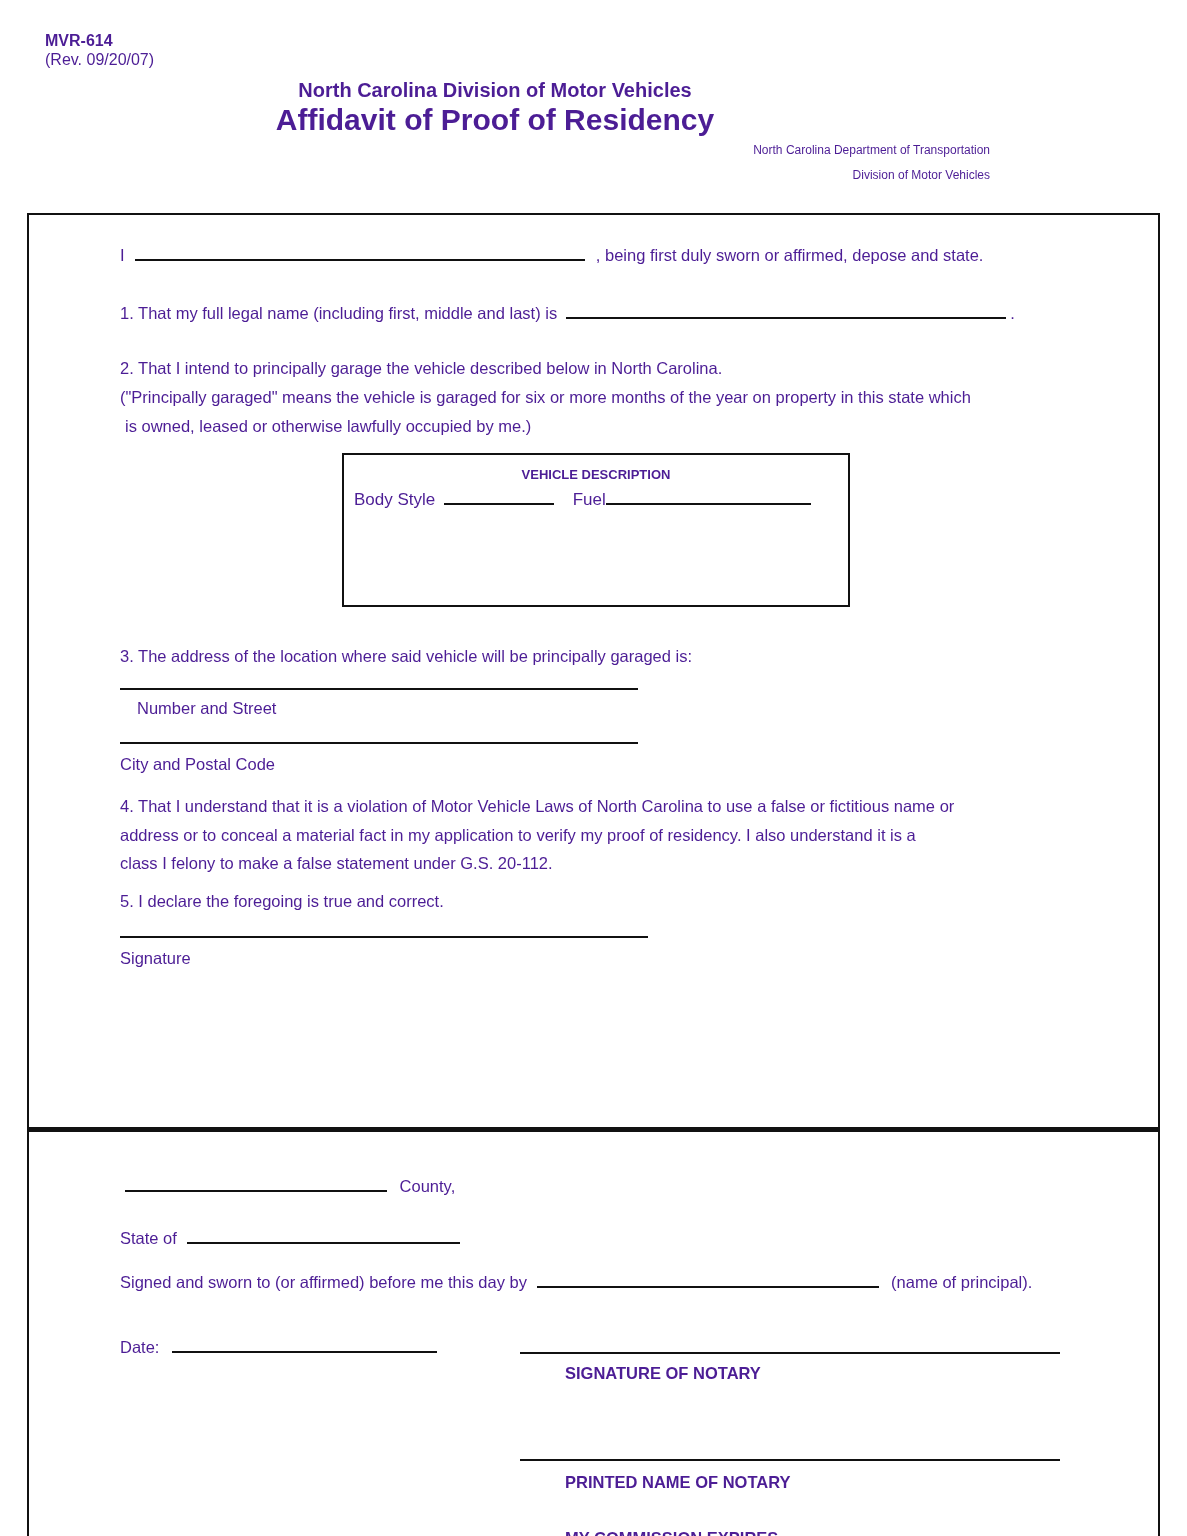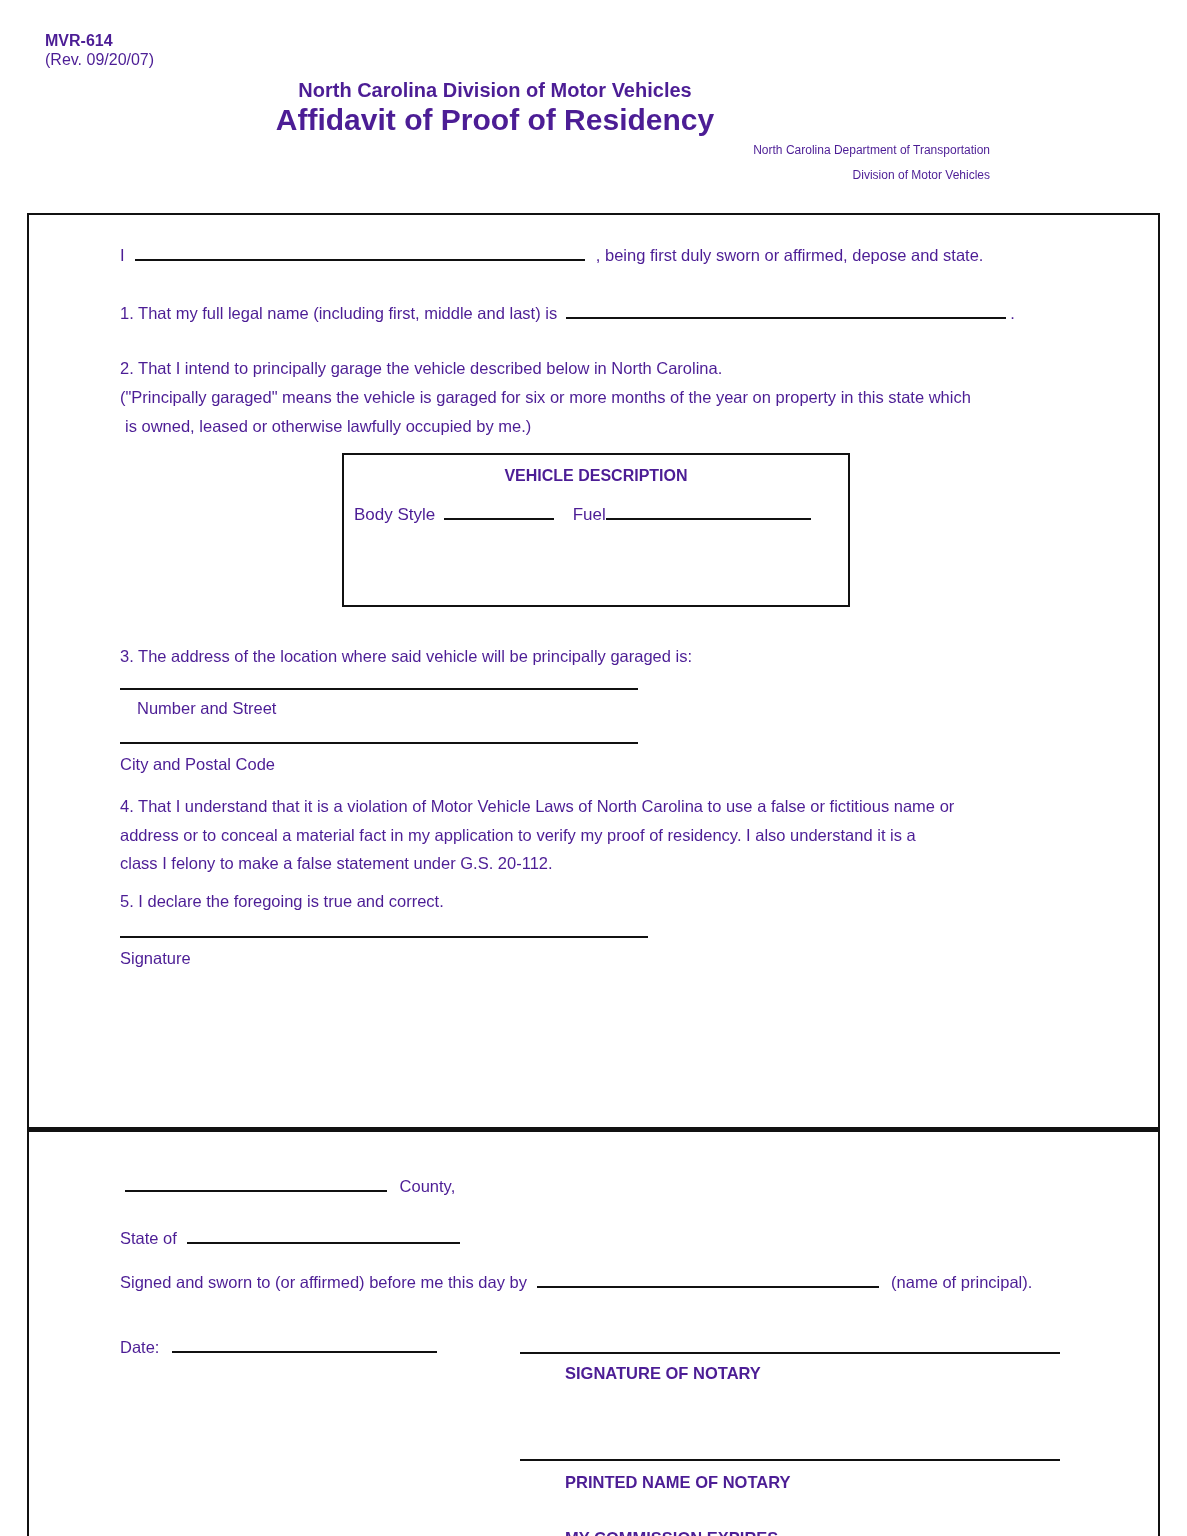--- a/index.html
+++ b/index.html
@@ -22,21 +22,21 @@
   .sec-notary { height:474px; border-top:5px solid #111; }
 
   .row { position:absolute; left:91px; right:36px; font-size:16.5px; line-height:20px; white-space:nowrap; }
   .blank { display:inline-block; border-bottom:2px solid #111; height:14px; vertical-align:baseline; }
   .uline { position:absolute; height:20px; border-bottom:2.5px solid #111; font-size:16.5px; }
   .sublabel { position:absolute; font-size:16.5px; line-height:20px; }
   .b { font-weight:bold; }
   .mlh { line-height:29px; }
 
   .vehicle-box { position:absolute; left:313px; top:238px; width:508px; height:154px; border:2px solid #111; padding:12px 10px 0 10px; }
-  .vehicle-box .vtitle { text-align:center; font-size:16px; font-weight:bold; margin-bottom:14px; }
+  .vehicle-box .vtitle { text-align:center; font-size:13px; font-weight:bold; margin-bottom:2px; }
   .vehicle-box .vrow { font-size:17px; line-height:31px; white-space:nowrap; }
 
   .seal { font-size:13px; font-weight:normal; }
 </style>
 </head>
 <body>
 
 <div class="page">
 
   <div class="form-id">

